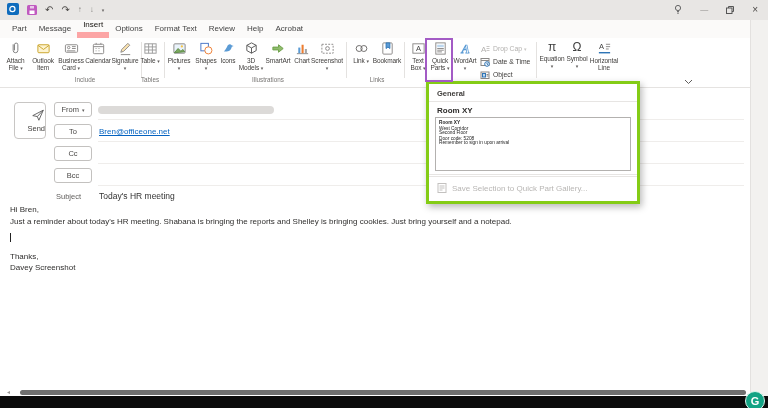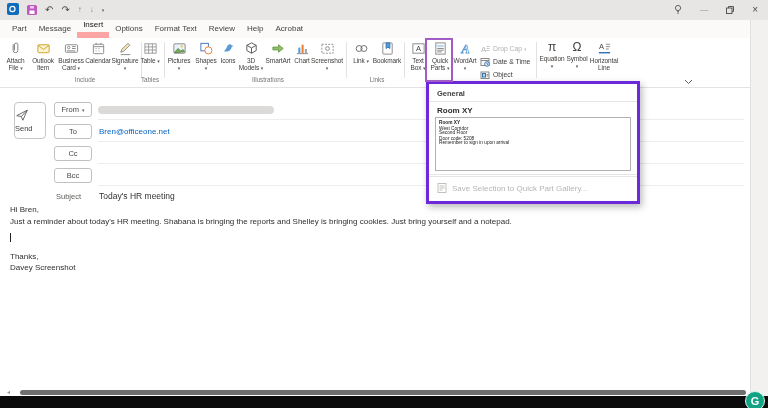--- a/index.html
+++ b/index.html
@@ -35,42 +35,42 @@
   .caret{font-size:5px;color:#605e5c}
   .gsep{position:absolute;top:4px;width:1px;height:36px;background:#e4e2e0}
   .glabel{position:absolute;top:38px;font-size:6.3px;color:#767472;text-align:center}
   .sbtn{position:absolute;left:480px;display:flex;align-items:center;gap:3px;font-size:6.8px;color:#3f3d3b;height:11px}
   .sbtn.disabled{color:#b3b1af}
   .hline{position:absolute;left:0;top:87px;width:750px;height:1px;background:#e5e3e1}
   .collapse{position:absolute;left:684px;top:71px}
 
   
   .sendbtn{position:absolute;left:14px;top:102px;width:32px;height:37px;border:1px solid #c8c6c4;
-           border-radius:4px;background:#fff;display:flex;flex-direction:column;align-items:flex-start;
+           border-radius:4px;background:#fff;display:flex;flex-direction:column;align-items:flex-end;
            justify-content:center;gap:2px;font-size:7.5px;color:#3f3d3b;box-sizing:border-box}
   .fbtn{position:absolute;left:54px;width:38px;height:15px;border:1px solid #c3c1bf;border-radius:3px;
         background:#fff;display:flex;align-items:center;justify-content:center;gap:3px;
         font-size:7.5px;color:#4a4846;box-sizing:border-box}
   .fcaret{font-size:5px;color:#605e5c}
   .blur{position:absolute;left:98px;top:106px;width:176px;height:8px;border-radius:4px;background:#dcdad8}
-  .addr{position:absolute;font-size:8px;color:#0563c1;}
+  .addr{position:absolute;font-size:8px;color:#0563c1;text-decoration:underline}
   .uline{position:absolute;left:98px;width:646px;height:1px;background:#efedeb}
   .subjlab{position:absolute;left:56px;top:192px;font-size:7.5px;color:#605e5c}
   .subjval{position:absolute;left:99px;top:191px;font-size:8.5px;color:#333}
 
   
   .bodytext{position:absolute;font-size:8px;color:#2f2e2d}
   .sq{text-decoration-style:wavy;text-decoration-color:#4a7ebb;
       text-decoration-thickness:1px;text-underline-offset:2px}
   .cursor{position:absolute;left:10px;top:233px;width:1px;height:9px;background:#222}
 
   
   .qphl{position:absolute;left:425px;top:38px;width:28px;height:44px;border:2.5px solid #a35bc5;
         box-sizing:border-box;z-index:12}
-  .qpmenu{position:absolute;left:426px;top:81px;width:214px;background:#fff;border:3px solid #6d28d9;
+  .qpmenu{position:absolute;left:426px;top:81px;width:214px;background:#fff;border:3px solid #84cc16;
           box-shadow:2px 3px 7px rgba(0,0,0,.28);z-index:11;box-sizing:border-box;padding:2px 0 3px}
   .qp-general{font-size:7.5px;font-weight:bold;color:#3f3d3b;padding:3px 8px 2px}
   .qp-div{height:1px;background:#e7e5e3;margin:1px 0}
   .qp-title{font-size:8px;font-weight:bold;color:#2f2e2d;padding:3px 8px 2px}
   .qp-preview{margin:0 6px 3px;border:1px solid #b3b1af;height:48px;overflow:hidden;padding:2px 3px;background:#fff}
   .qp-prev-scale{transform:scale(.68);transform-origin:0 0;width:148%}
   .qp-pl{font-size:7px;line-height:7.5px;white-space:nowrap;color:#1d1d1d}
   .qp-pl.b{font-weight:bold}
   .qp-item{display:flex;align-items:center;gap:5px;font-size:8px;color:#3f3d3b;padding:4px 8px}
   .qp-item .chev{margin-left:auto;font-size:9px;color:#555;line-height:1}

